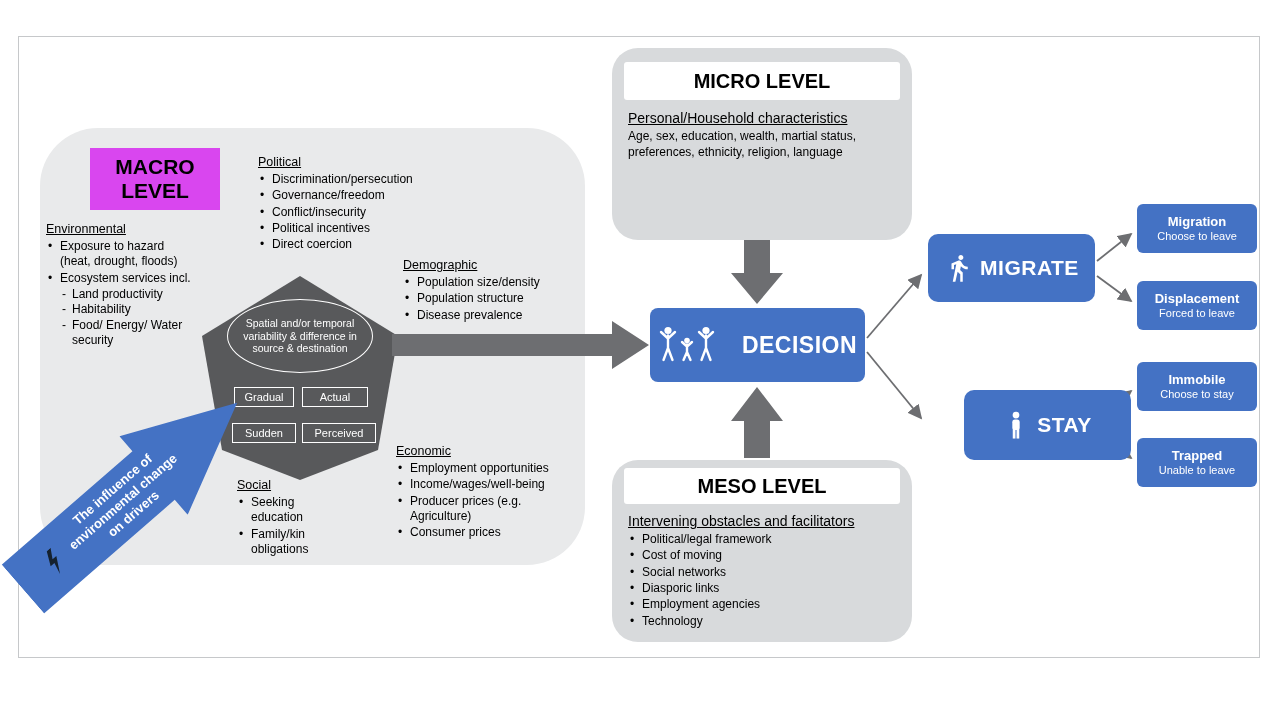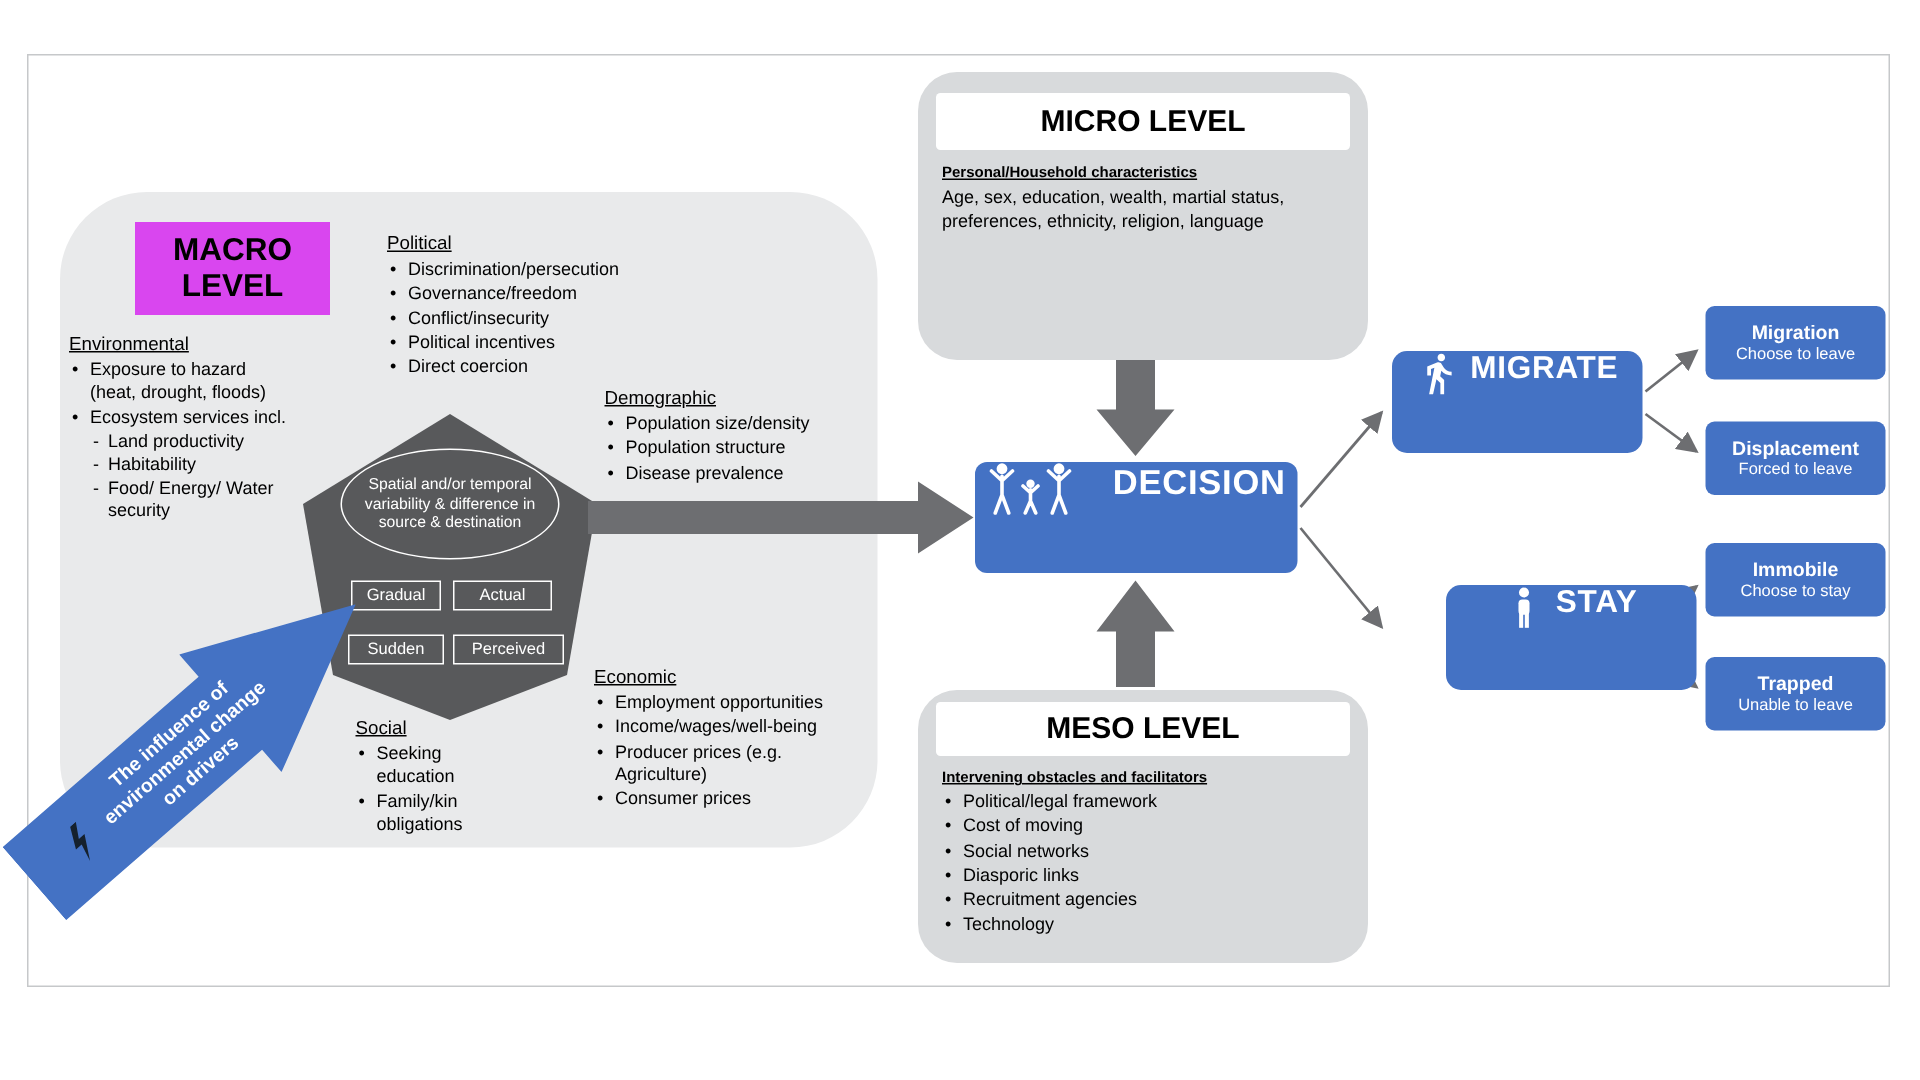--- a/index.html
+++ b/index.html
@@ -58,26 +58,26 @@
   .micro-panel { left:612px; top:48px;  height:192px; }
   .meso-panel  { left:612px; top:460px; height:182px; }
   .panel-title { position:absolute; left:624px; width:276px; background:#fff;
                  display:flex; align-items:center; justify-content:center;
                  font-weight:bold; font-size:20px; z-index:3; border-radius:3px; }
   .micro-title { top:62px;  height:38px; }
   .meso-title  { top:468px; height:36px; }
   .panel-body { position:absolute; font-size:12px; z-index:3; }
   .micro-body { left:628px; top:110px; width:252px; }
   .meso-body  { left:628px; top:513px; width:274px; }
-  .panel-heading { font-weight:bold; text-decoration:underline; font-size:10px; margin-bottom:3px; }
+  .panel-heading { font-weight:normal; text-decoration:underline; font-size:14px; margin-bottom:3px; }
   .micro-body p { line-height:1.3; }
 
   
   .node { position:absolute; background:#4472c4; color:#fff; display:flex;
-          align-items:flex-start; justify-content:center; z-index:5; }
+          align-items:center; justify-content:center; z-index:5; }
   .decision-node { left:650px; top:308px; width:215px; height:74px; border-radius:8px; gap:26px; }
   .decision-label { font-weight:bold; font-size:23px; letter-spacing:.5px; }
   .migrate-node { left:928px; top:234px; width:167px; height:68px; border-radius:10px; gap:6px; }
   .stay-node    { left:964px; top:390px; width:167px; height:70px; border-radius:10px; gap:8px; }
   .node-label { font-weight:bold; font-size:21px; letter-spacing:.5px; }
 
   .outcome { position:absolute; width:120px; height:49px; background:#4472c4; border-radius:6px;
              color:#fff; display:flex; flex-direction:column; align-items:center;
              justify-content:center; z-index:5; line-height:1.2; }
   .outcome-title { font-weight:bold; font-size:13px; }
@@ -175,21 +175,21 @@
 
   <div class="mid-panel meso-panel"></div>
   <div class="panel-title meso-title">MESO LEVEL</div>
   <div class="panel-body meso-body">
     <div class="panel-heading">Intervening obstacles and facilitators</div>
     <ul class="blist">
       <li>Political/legal framework</li>
       <li>Cost of moving</li>
       <li>Social networks</li>
       <li>Diasporic links</li>
-      <li>Recruitment agencies</li>
+      <li>Employment agencies</li>
       <li>Technology</li>
     </ul>
   </div>
 
   <svg class="overlay" viewBox="0 0 1280 720">
     <defs>
       <marker id="ah" markerWidth="9" markerHeight="8" refX="7" refY="4" orient="auto">
         <path d="M0,0 L8,4 L0,8 z" fill="#6d6e71"></path>
       </marker>
     </defs>

